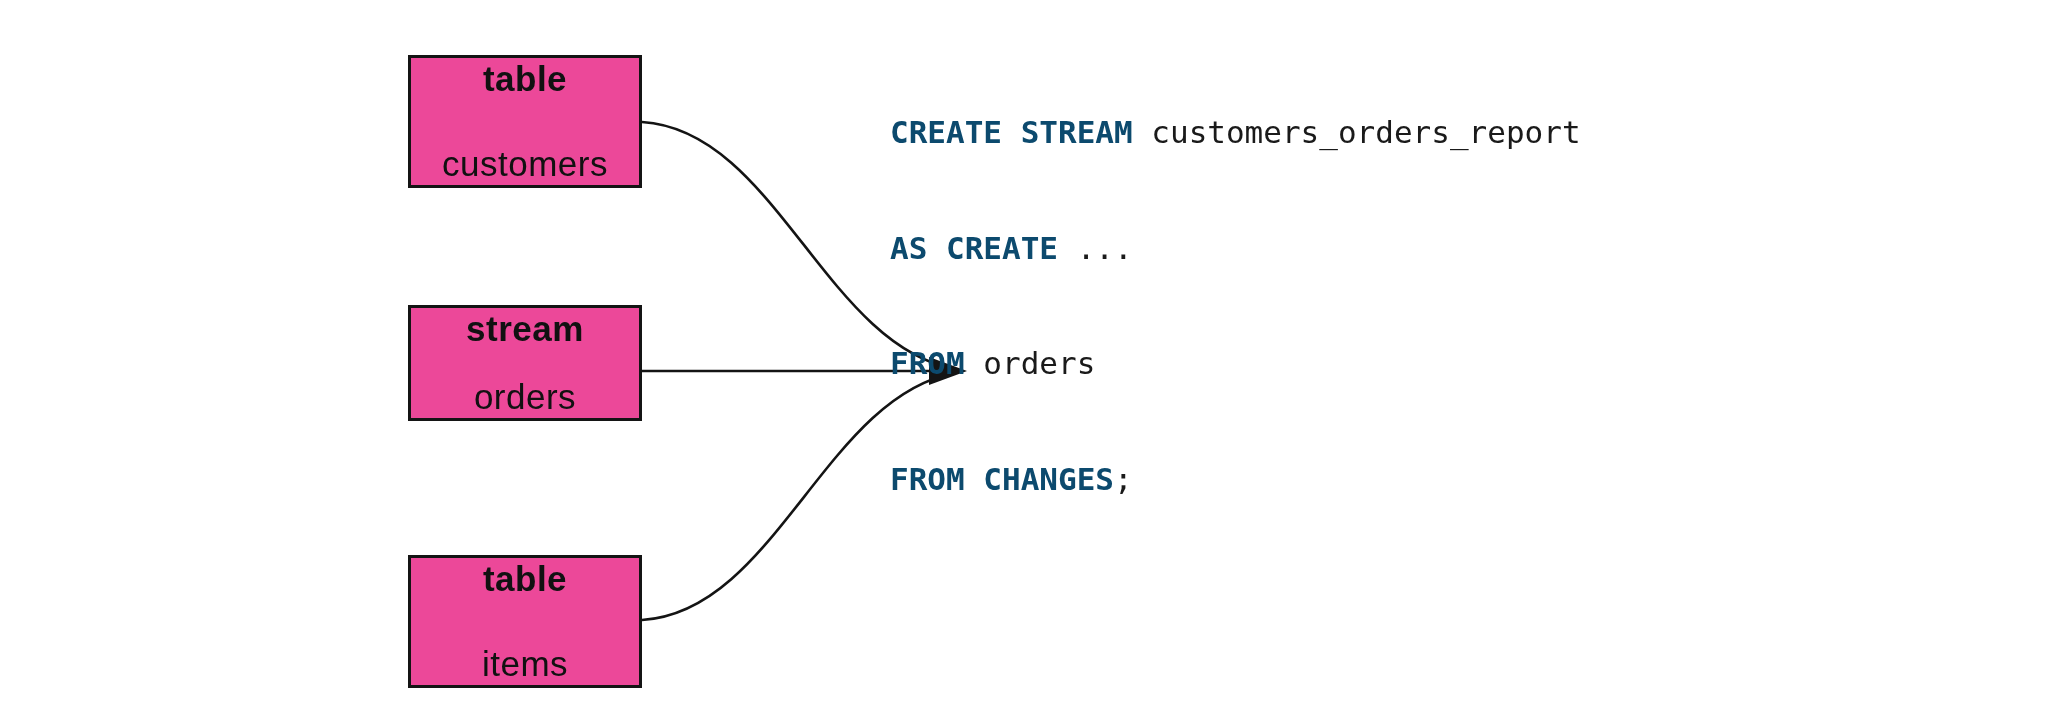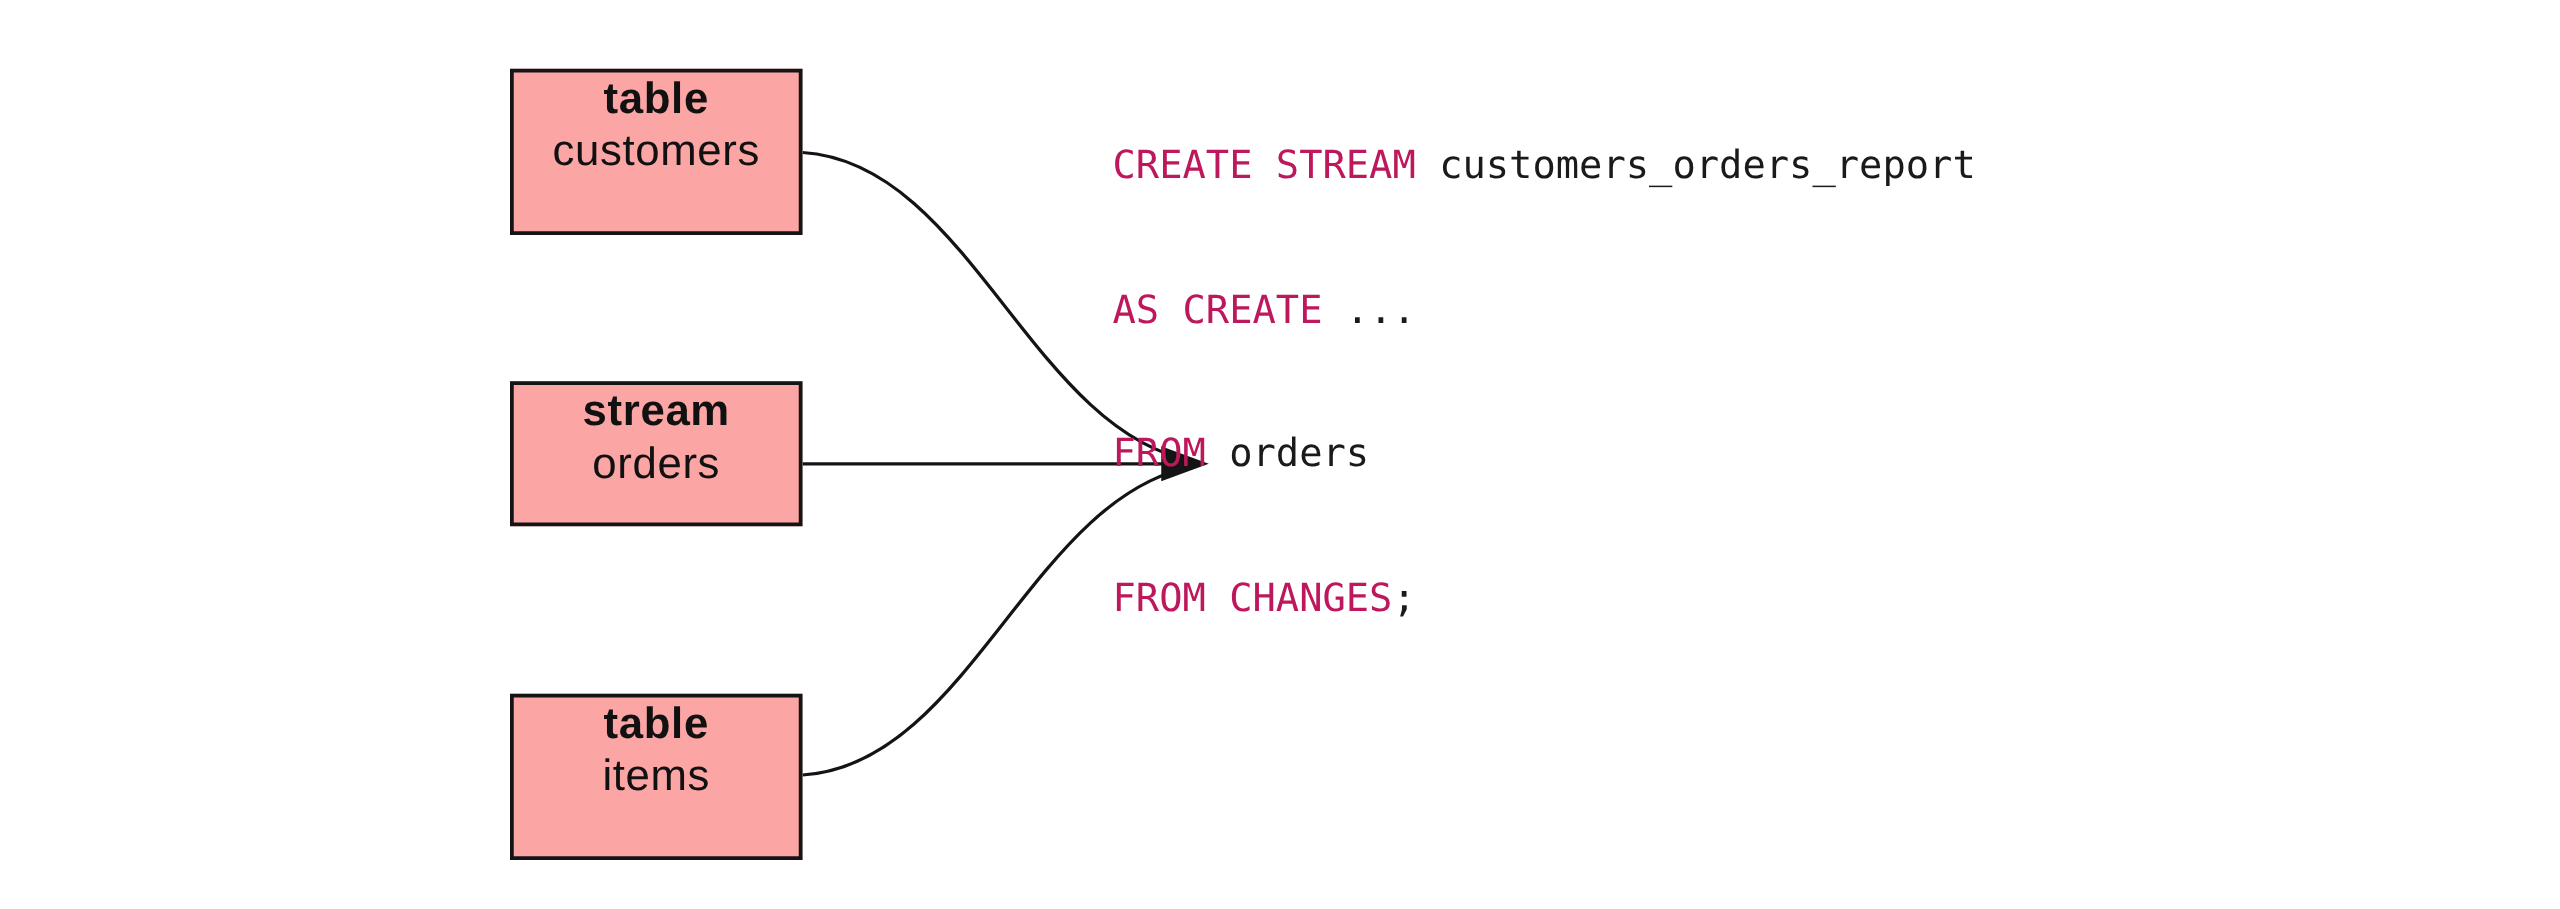--- a/index.html
+++ b/index.html
@@ -27,26 +27,26 @@
   }
   .arrowhead {
     fill: #141414;
     stroke: none;
   }
   .node {
     position: absolute;
     box-sizing: border-box;
     width: 234px;
     height: 133px;
-    background: #fca5a5;
+    background: #ec4899;
     border: 3px solid #141414;
     display: flex;
     flex-direction: column;
     align-items: center;
-    justify-content: flex-start;
+    justify-content: space-between;
     color: #111111;
     letter-spacing: 0.5px;
   }
   .node .node-kind {
     font-weight: bold;
     font-size: 35px;
     line-height: 42px;
   }
   .node .node-name {
     font-size: 35px;
@@ -75,22 +75,22 @@
     position: absolute;
     left: 890px;
     top: 36px;
     font-family: "DejaVu Sans Mono", "Liberation Mono", monospace;
     font-size: 31px;
     line-height: 38.5px;
     white-space: pre;
     color: #1a1a1a;
   }
   .code .kw {
-    color: #be185d;
-    font-weight: normal;
+    color: #0c4a6e;
+    font-weight: bold;
   }
 </style>
 </head>
 <body>
 
 <div class="canvas">
 
   <svg class="edges-layer" width="2048" height="727" viewBox="0 0 2048 727">
     <path class="edge" d="M 642 122 C 775 130, 825 345, 955 369"></path>
     <path class="edge" d="M 642 371 L 945 371"></path>

